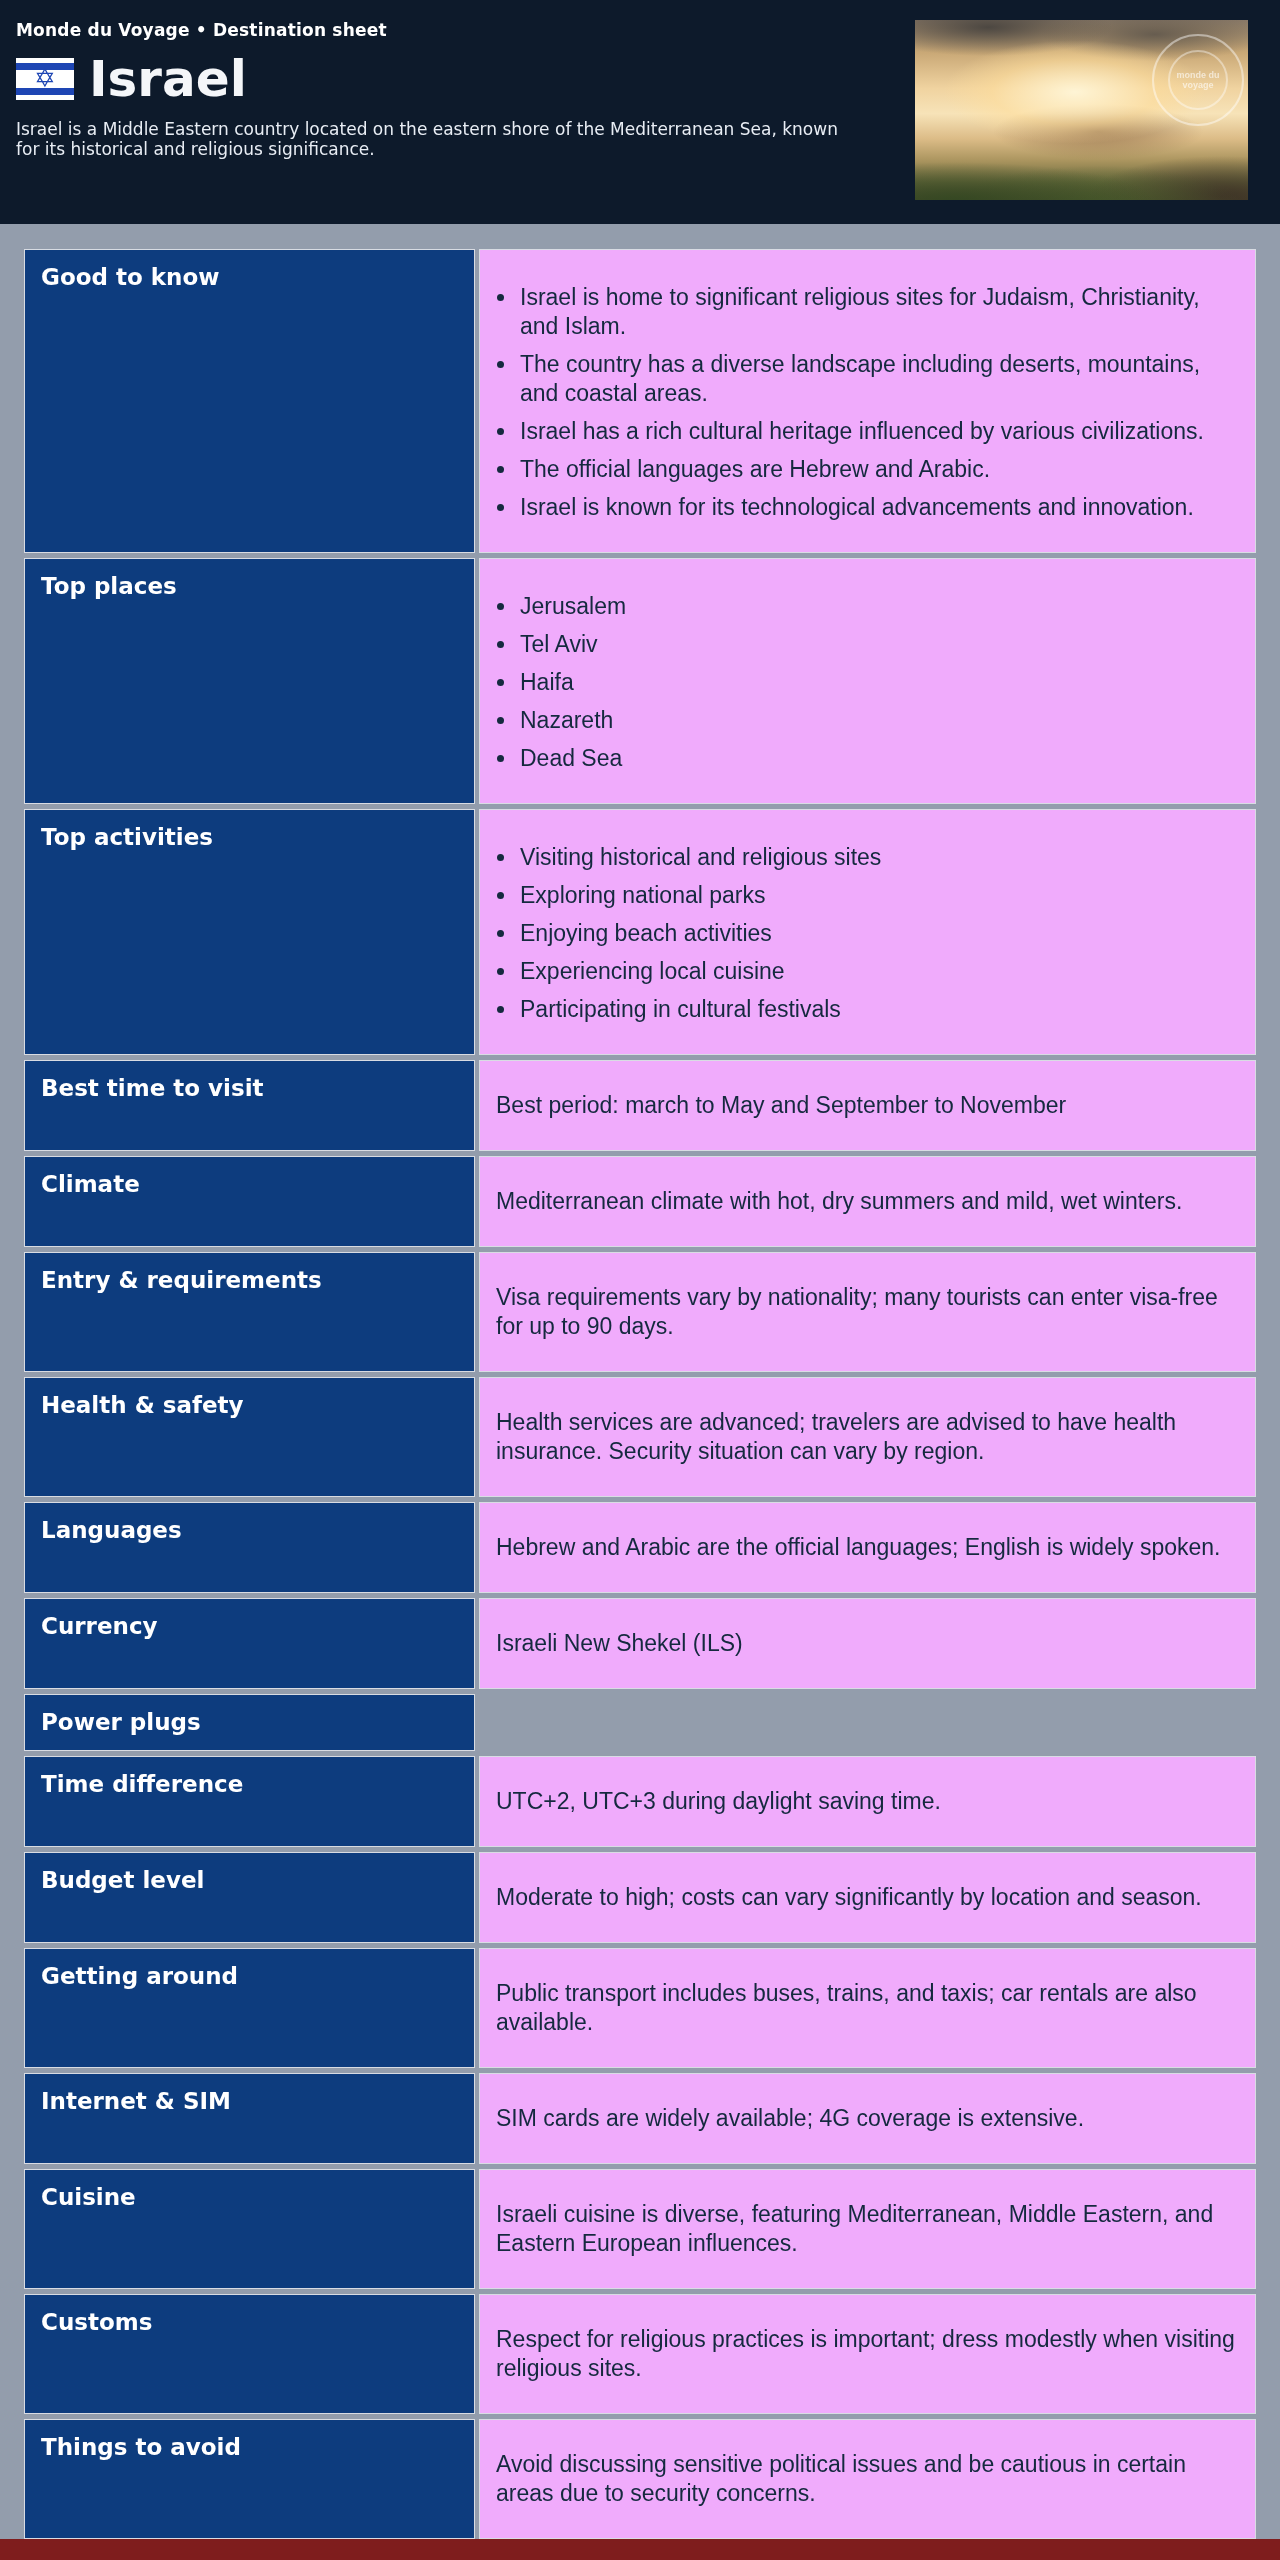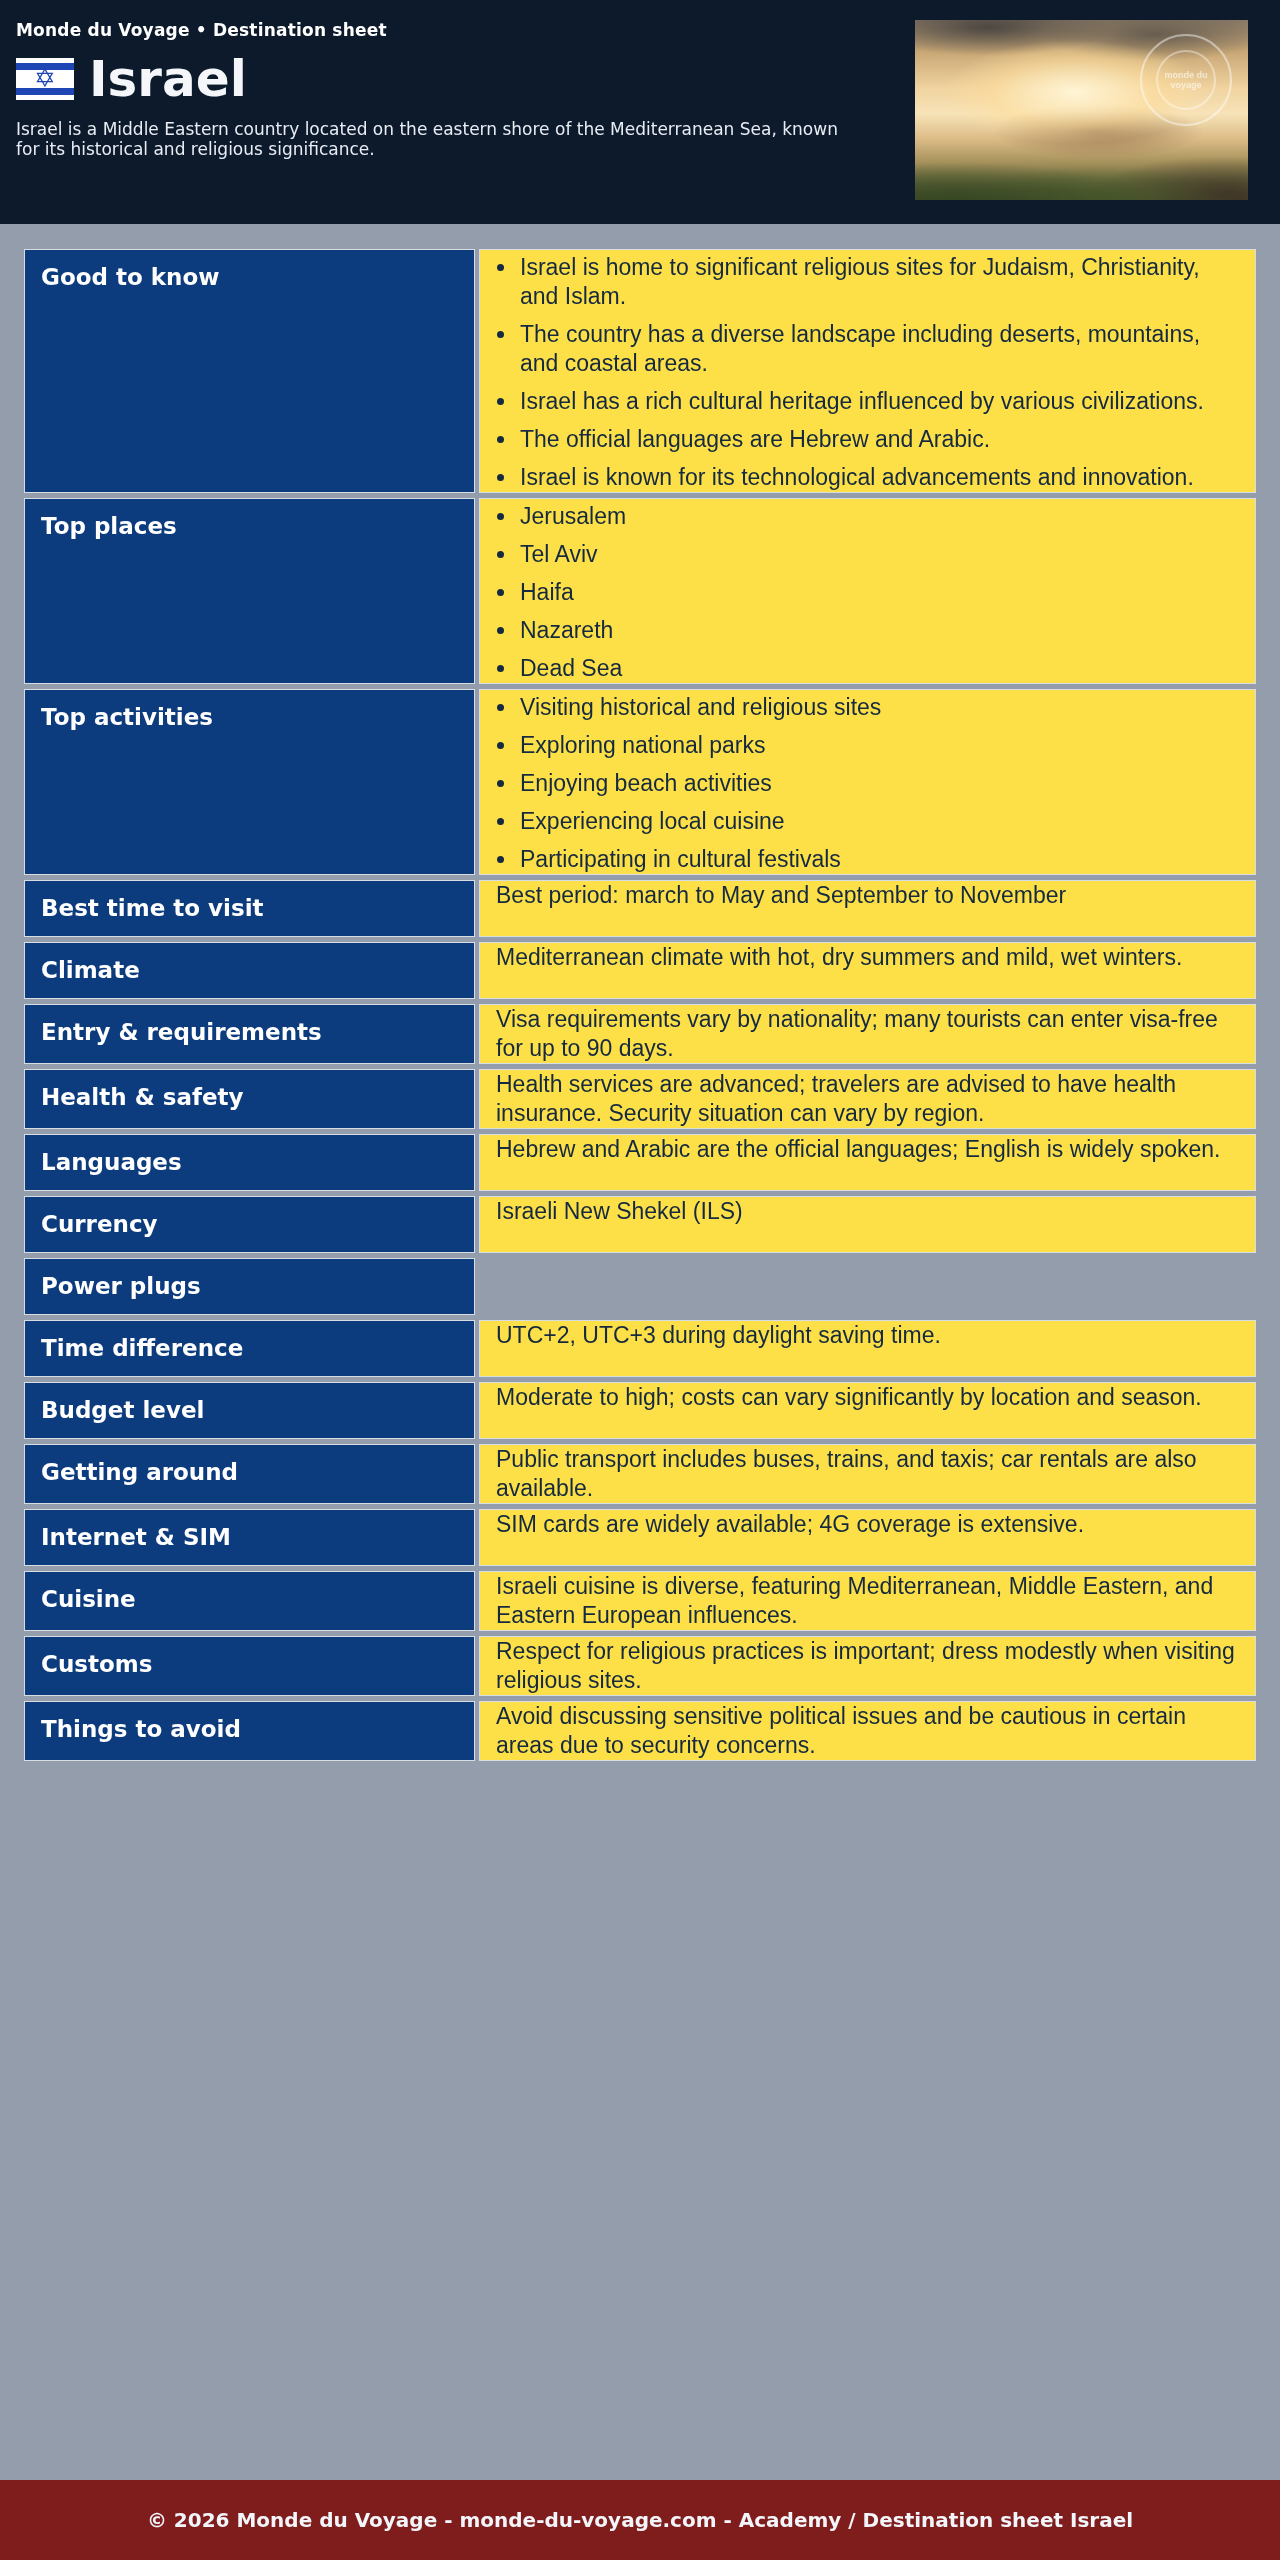--- a/index.html
+++ b/index.html
@@ -61,21 +61,21 @@
       radial-gradient(ellipse 55% 40% at 48% 40%, rgba(255,246,216,.95), rgba(255,222,156,.55) 45%, rgba(255,214,144,0) 72%),
       radial-gradient(ellipse 60% 26% at 22% 4%, rgba(70,66,62,.92), rgba(70,66,62,0) 62%),
       radial-gradient(ellipse 55% 24% at 72% 8%, rgba(92,84,74,.85), rgba(92,84,74,0) 62%),
       radial-gradient(ellipse 45% 22% at 55% 62%, rgba(146,112,76,.8), rgba(146,112,76,0) 70%),
       radial-gradient(ellipse 85% 30% at 12% 100%, rgba(52,72,34,.95), rgba(52,72,34,0) 70%),
       radial-gradient(ellipse 65% 34% at 55% 104%, rgba(74,94,44,.9), rgba(74,94,44,0) 68%),
       radial-gradient(ellipse 60% 34% at 92% 98%, rgba(62,50,38,.95), rgba(62,50,38,0) 66%),
       linear-gradient(180deg,#8a7a68 0%,#c9a876 18%,#f0d3a0 38%,#f7e3b8 52%,#dcbc87 66%,#ab955f 78%,#6b6b3e 90%,#4a4a2c 100%);
   }
   .watermark{
-    position:absolute;top:14px;right:16px;
+    position:absolute;top:14px;right:4px;
     width:88px;height:88px;border-radius:50%;
     border:2px solid rgba(255,255,255,.45);
     display:flex;align-items:center;justify-content:center;
   }
   .watermark::before{
     content:"";position:absolute;inset:14px;border-radius:50%;
     border:2px solid rgba(255,255,255,.4);
   }
   .watermark span{
     font-size:9px;font-weight:bold;color:rgba(255,255,255,.6);
@@ -97,25 +97,25 @@
   .cell-label{
     background:#0d3c7e;
     color:#ffffff;
     font-family:"DejaVu Sans", sans-serif;
     font-weight:bold;
     font-size:23px;
     line-height:29px;
     padding:13px 14px 13px 16px;
   }
   .cell-content{
-    background:#fde047;
+    background:#f0abfc;
     color:#15293f;
     font-size:23px;
     line-height:29px;
-    padding:0 16px;
+    padding:30px 16px;
   }
   .cell-content ul{margin:3px 0 0 0;padding:0 0 0 22px;}
   .cell-content li{padding-left:2px;}
   .cell-content li + li{margin-top:9px;}
   .cell-content p{margin:0;}
   
   footer{
     flex:0 0 auto;
     height:80px;
     background:#7f1d1d;

